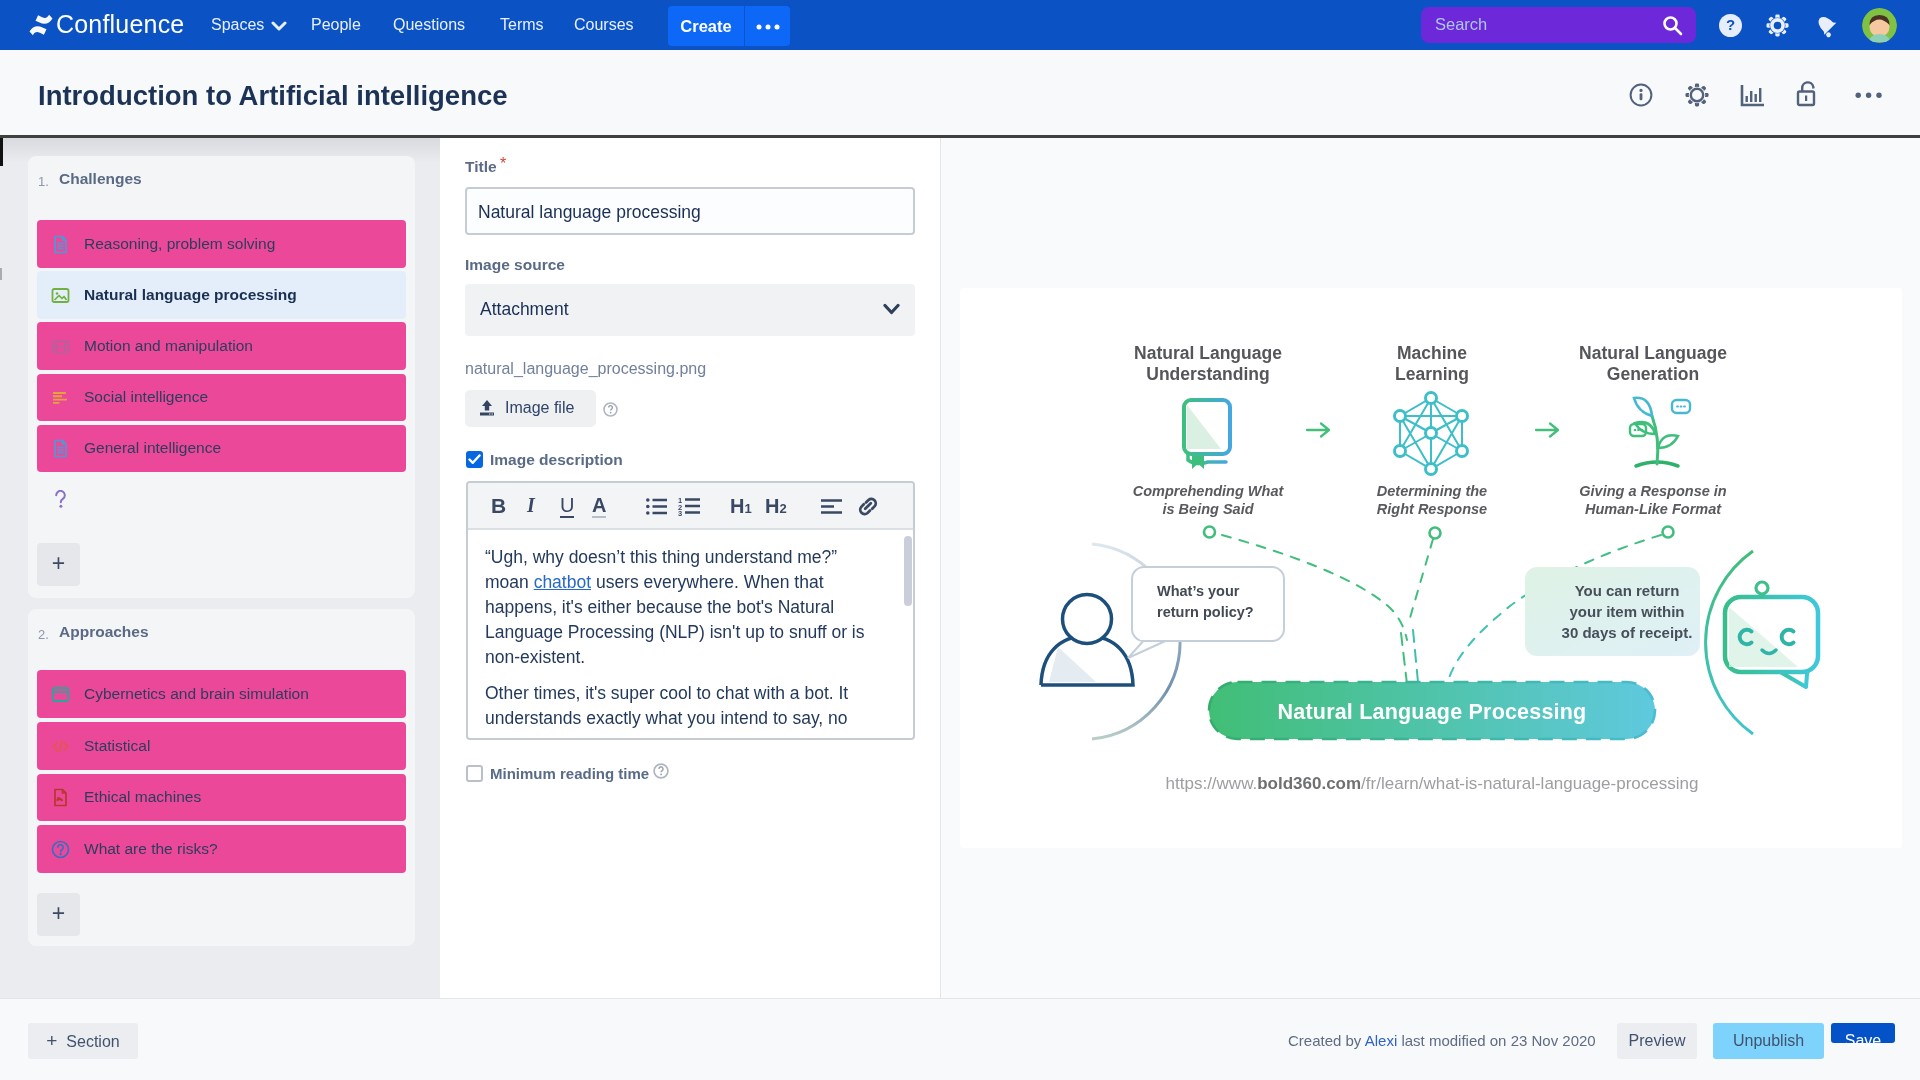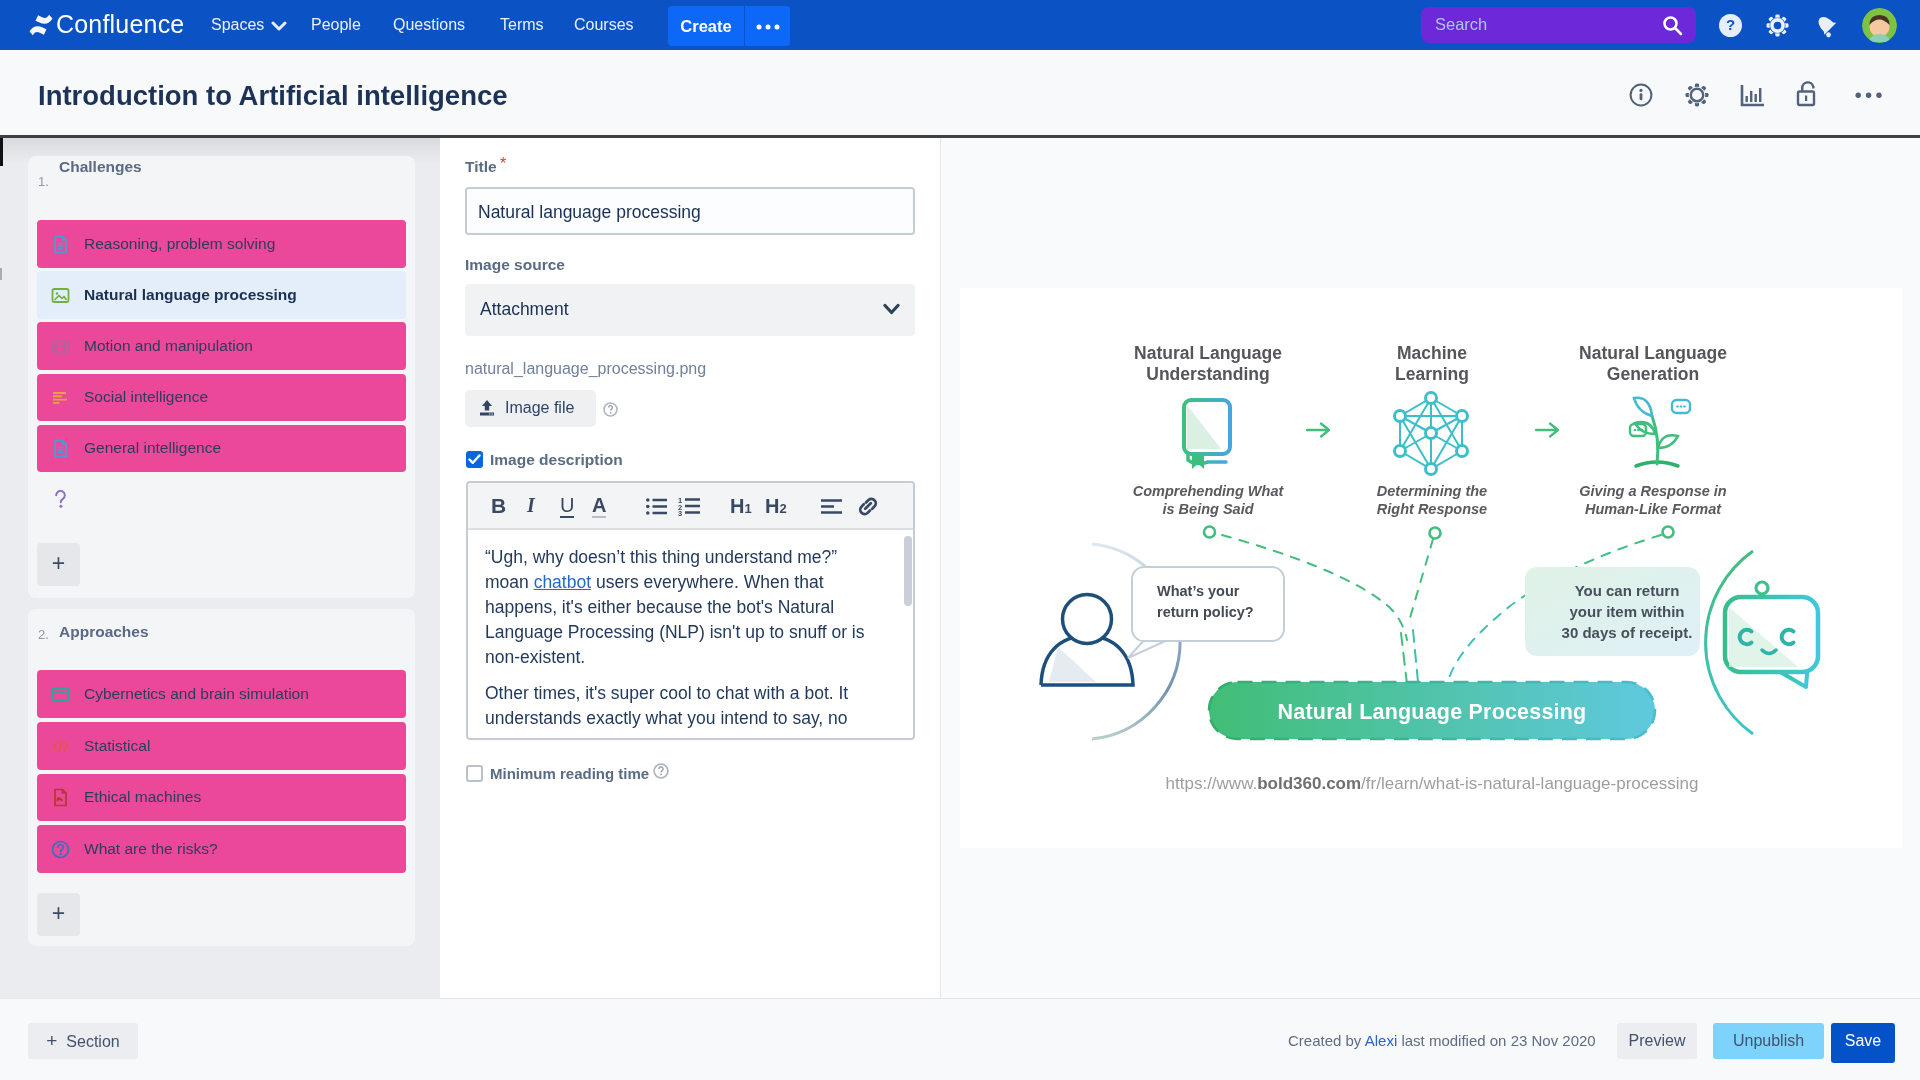--- a/index.html
+++ b/index.html
@@ -128,21 +128,21 @@
 <div class="abs" id="leftcol" style="left:0;top:138px;width:440px;height:860px;background:#EBECF0;">
   <div class="abs" style="left:0;top:0;width:440px;height:26px;background:linear-gradient(#D8DADF,#EBEDF0);"></div>
   <div class="abs" style="left:0;top:0;width:3px;height:28px;background:#111;"></div>
   <div class="abs" style="left:0;top:130px;width:2px;height:12px;background:#A9ADB3;"></div>
 
   <div class="abs" style="left:28px;top:18px;width:387px;height:442px;background:#F4F5F7;border-radius:8px;"></div>
 
   <div class="abs" style="left:28px;top:471px;width:387px;height:337px;background:#F4F5F7;border-radius:8px;"></div>
 
   <div class="abs" style="left:38px;top:36px;font-size:13px;color:#8E98A8;">1.</div>
-  <div class="abs" style="left:59px;top:20px;font-size:15.5px;font-weight:bold;color:#5A6A85;">Challenges</div>
+  <div class="abs" style="left:59px;top:32px;font-size:15.5px;font-weight:bold;color:#5A6A85;">Challenges</div>
 
   <div class="abs row" style="top:82px;">
       <span class="rt">Reasoning, problem solving</span>
     </div>
   <div class="abs row sel" style="top:133.2px;">
       <span class="rt" style="font-weight:bold;color:#1B2F51;">Natural language processing</span>
     </div>
   <div class="abs row" style="top:235.6px;">
       <span class="rt">Social intelligence</span>
     </div>
@@ -452,14 +452,14 @@
   </div>
 </div>
 
 <div class="abs" id="bottombar" style="left:0;top:998px;width:1920px;height:82px;background:#F8F9FA;border-top:1px solid #E3E5E9;">
   <div class="abs" style="left:28px;top:24px;width:110px;height:36px;background:#EBEDF0;border-radius:3px;text-align:center;">
     <span style="font-size:16px;color:#42526E;line-height:36px;"><span style="font-size:19px;">+</span>&nbsp; Section</span>
   </div>
   <div class="abs" style="left:1288px;top:33px;width:312px;font-size:15px;color:#5E6C84;white-space:nowrap;">Created by <span style="color:#2E62C9;">Alexi</span> last modified on 23 Nov 2020</div>
   <div class="abs" style="left:1617px;top:24px;width:80px;height:36px;background:#EBEDF0;border-radius:3px;text-align:center;font-size:16px;color:#42526E;line-height:36px;">Preview</div>
   <div class="abs" style="left:1713px;top:24px;width:111px;height:36px;background:#7dd3fc;border-radius:3px;text-align:center;font-size:16px;color:#42526E;line-height:36px;">Unpublish</div>
-  <div class="abs" style="left:1831px;top:24px;width:64px;height:40px;background:#0452C8;border-radius:3px;text-align:center;font-size:16px;color:#fff;line-height:36px;">Save</div>
+  <div class="abs" style="left:1831px;top:24px;width:64px;height:20px;background:#0452C8;border-radius:3px;text-align:center;font-size:16px;color:#fff;line-height:36px;">Save</div>
 </div>
 
 </body></html>

